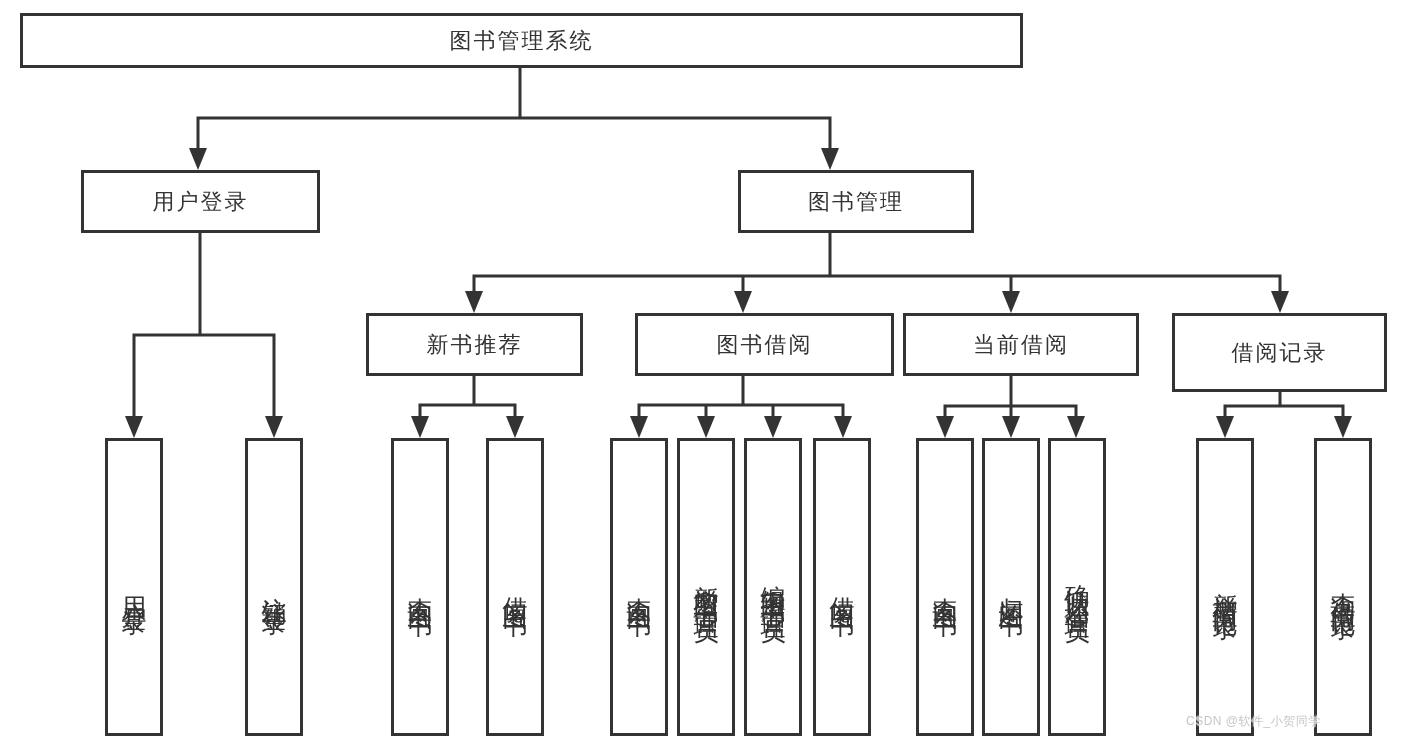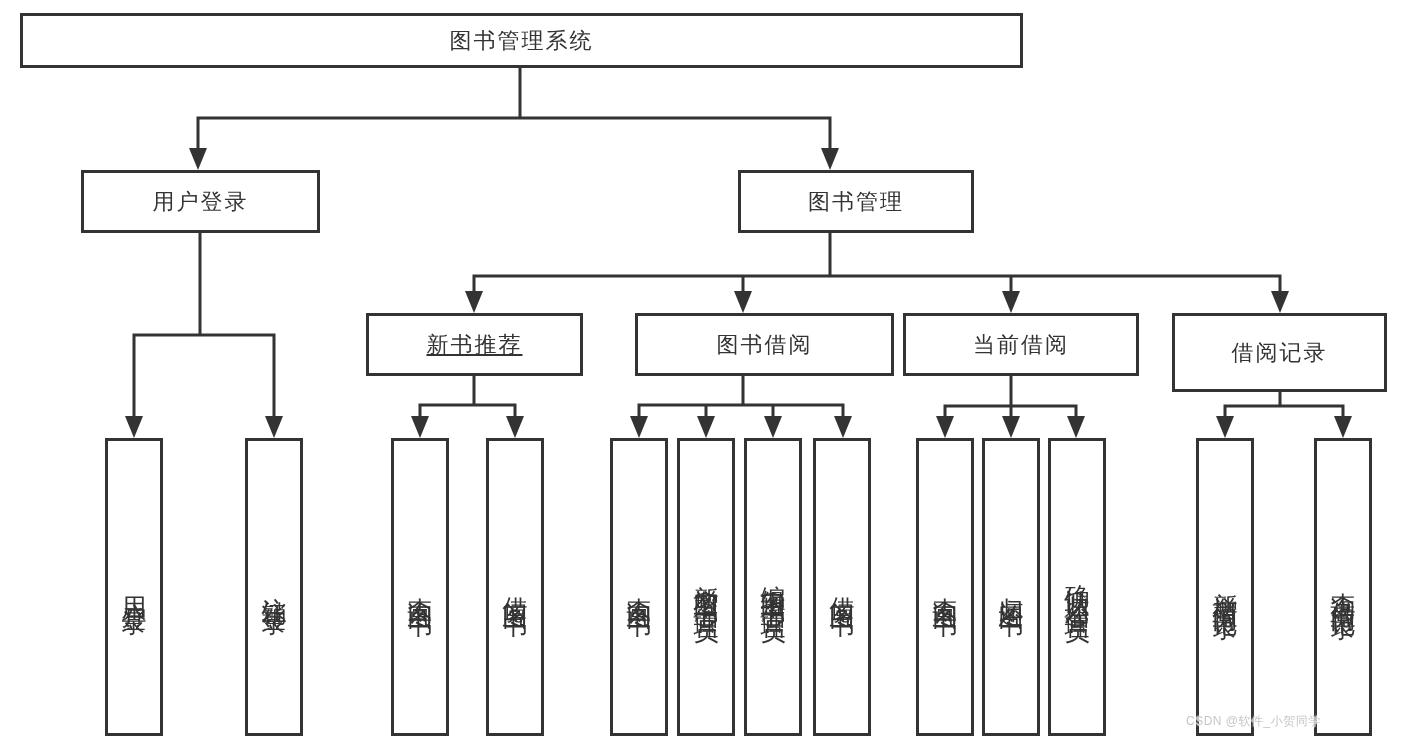--- a/index.html
+++ b/index.html
@@ -95,21 +95,21 @@
     <span>图书管理系统</span>
   </div>
 
   <div class="box hbox" style="left:81px;top:170px;width:239px;height:63px;">
     <span>用户登录</span>
   </div>
   <div class="box hbox" style="left:712px;top:170px;width:236px;height:63px;margin-left:26px;">
     <span>图书管理</span>
   </div>
 
-  <div class="box hbox" style="left:366px;top:313px;width:217px;height:63px;text-decoration:underline;">
+  <div class="box hbox" style="left:366px;top:313px;width:217px;height:63px;">
     <span>新书推荐</span>
   </div>
   <div class="box hbox" style="left:635px;top:313px;width:259px;height:63px;">
     <span>图书借阅</span>
   </div>
   <div class="box hbox" style="left:903px;top:313px;width:236px;height:63px;">
     <span>当前借阅</span>
   </div>
   <div class="box hbox" style="left:1172px;top:313px;width:215px;height:79px;">
     <span>借阅记录</span>

